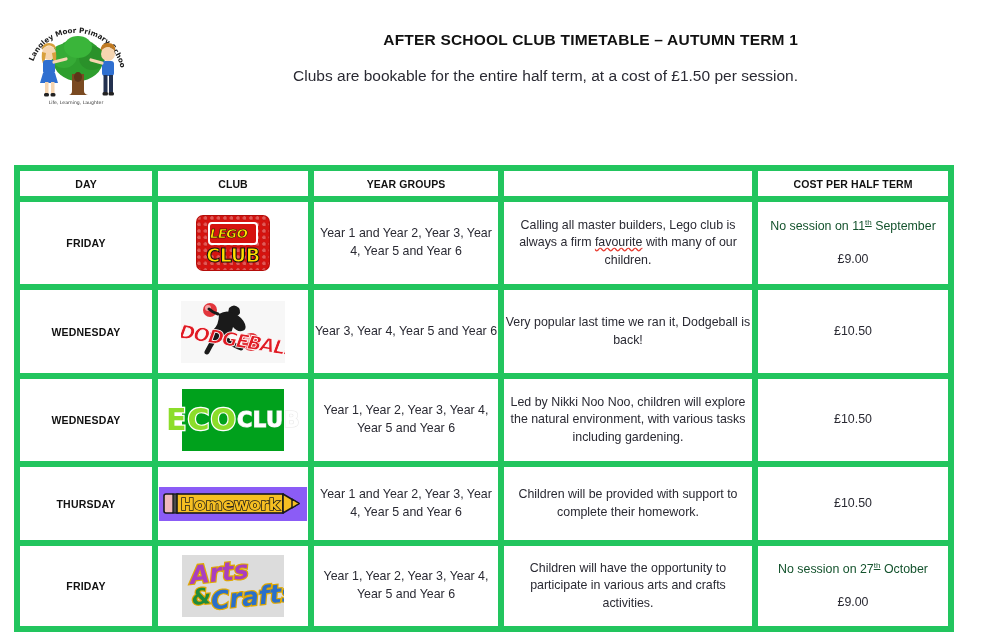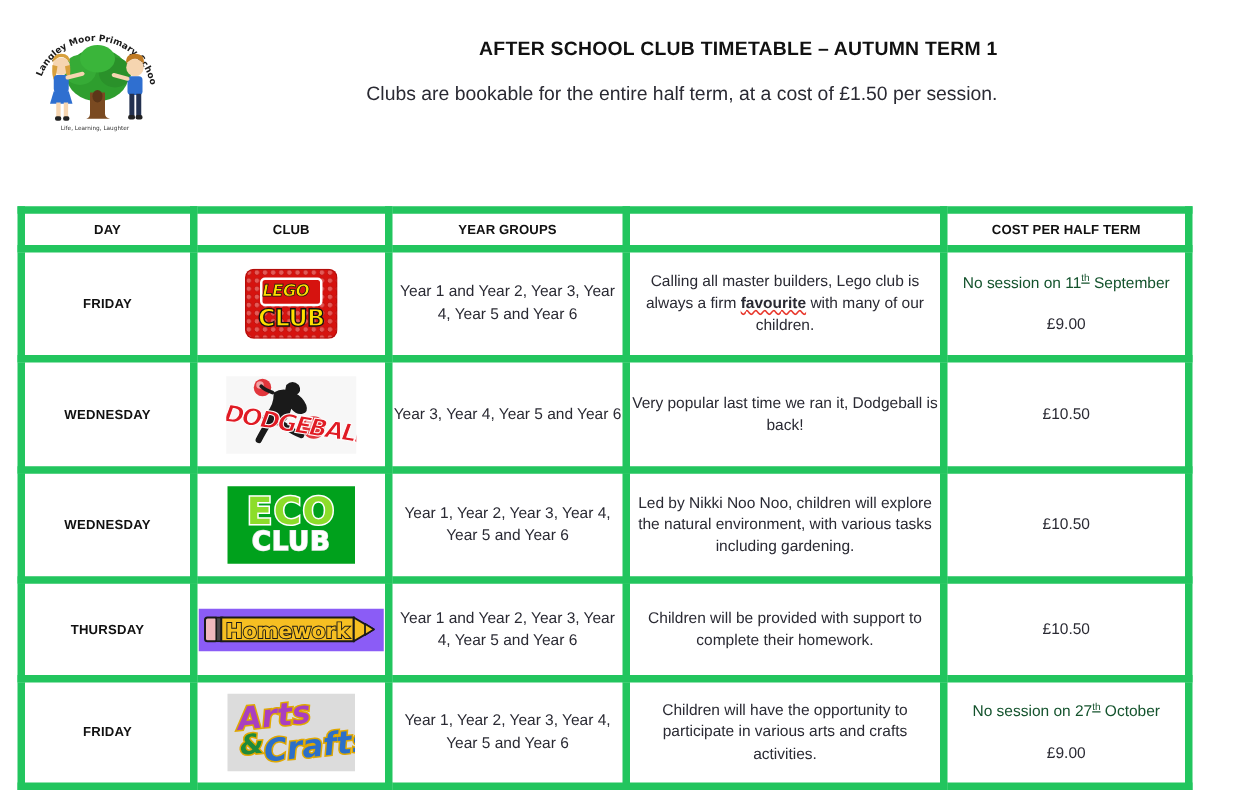--- a/index.html
+++ b/index.html
@@ -104,21 +104,20 @@
   }
   .cost-note {
     color: #14532d;
     display: block;
   }
   .cost-note sup { font-size: 8px; vertical-align: super; text-decoration: underline; }
   .cost-gap { display: block; height: 15px; }
   .spell-error {
     text-decoration: underline wavy #e8392e;
     text-decoration-skip-ink: none;
-    font-weight: bold;
   }
 
   .row-h1 td { height: 82px; }
   .row-h2 td { height: 83px; }
   .row-h3 td { height: 82px; }
   .row-h4 td { height: 73px; }
   .row-h5 td { height: 80px; }
 
   .club-cell { padding: 0; }
   .logo-wrap {
@@ -191,21 +190,21 @@
     -webkit-text-stroke: 0.8px #ffffff;
     transform: rotate(9deg);
     letter-spacing: -1.5px;
     white-space: nowrap;
   }
 
   
   .eco-logo {
     width: 102px; height: 62px;
     background: #00a11c;
-    display: flex; flex-direction: column;
+    display: flex; flex-direction: row;
     align-items: center; justify-content: center;
   }
   .eco-word {
     font-family: "DejaVu Sans", sans-serif;
     font-size: 30px;
     font-weight: bold;
     color: #8cdd2a;
     -webkit-text-stroke: 2.4px #ffffff;
     paint-order: stroke fill;
     line-height: 0.92;

